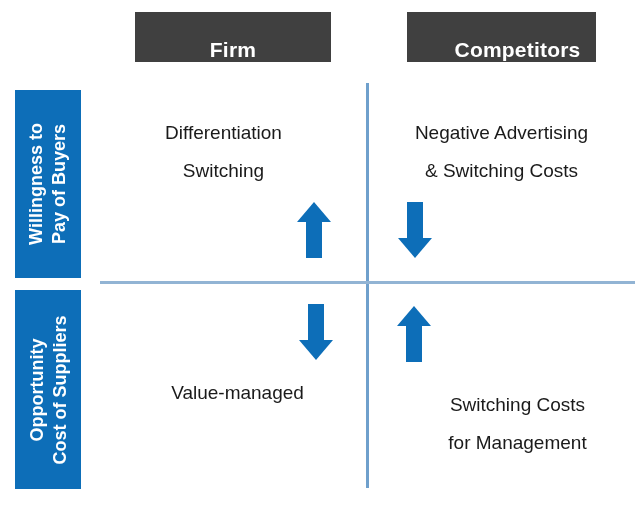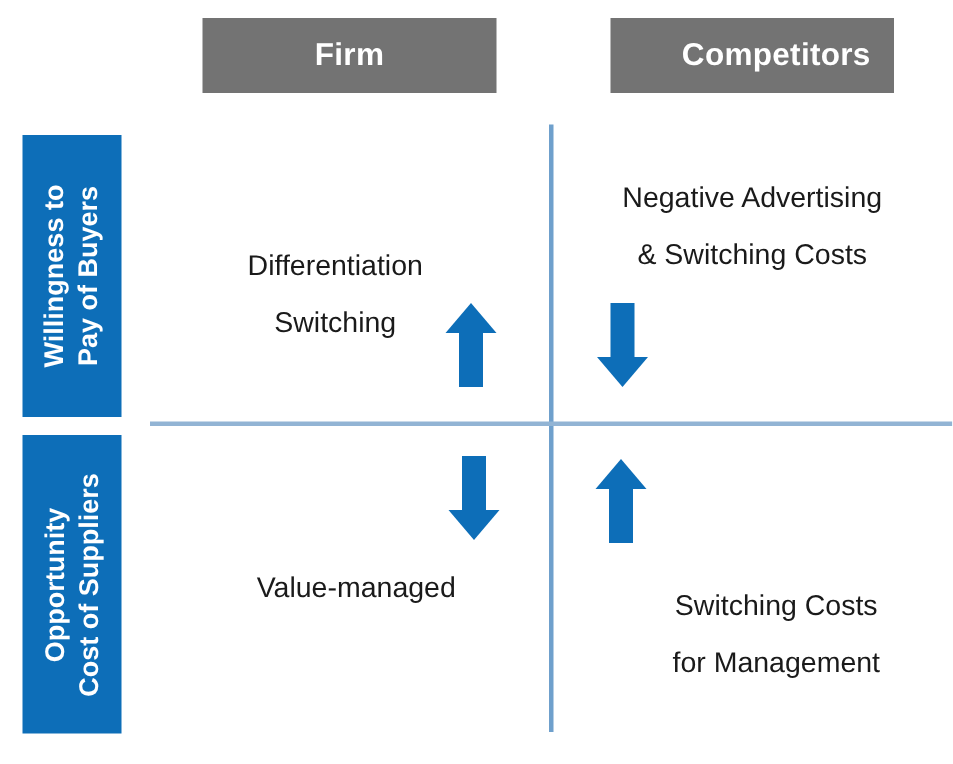--- a/index.html
+++ b/index.html
@@ -12,26 +12,26 @@
     height: 509px;
     background: #ffffff;
     overflow: hidden;
   }
 
   
   .col-header {
     position: absolute;
     top: 12px;
     height: 50px;
-    background: #737373;
+    background: #404040;
     color: #ffffff;
     font-weight: bold;
     font-size: 21px;
     display: flex;
-    align-items: center;
+    align-items: flex-end;
     justify-content: center;
     letter-spacing: 0.2px;
   }
   .col-header.firm { left: 135px; width: 196px; }
   .col-header.competitors { left: 407px; width: 189px; padding-left: 32px; }
 
   
   .row-header {
     position: absolute;
     left: 15px;
@@ -73,21 +73,21 @@
   }
 
   
   .quad-text {
     position: absolute;
     text-align: center;
     color: #1a1a1a;
     font-size: 19px;
     line-height: 38px;
   }
-  .quad-text.q1 { left: 80px;  top: 114px; width: 287px; margin-top: 45px; }
+  .quad-text.q1 { left: 80px;  top: 114px; width: 287px; }
   .quad-text.q2 { left: 368px; top: 114px; width: 267px; }
   .quad-text.q3 { left: 94px;  top: 374px; width: 287px; }
   .quad-text.q4 { left: 384px; top: 386px; width: 267px; }
   .quad-text div { display: block; }
 
   
   .arrow {
     position: absolute;
     width: 34px;
     height: 56px;

